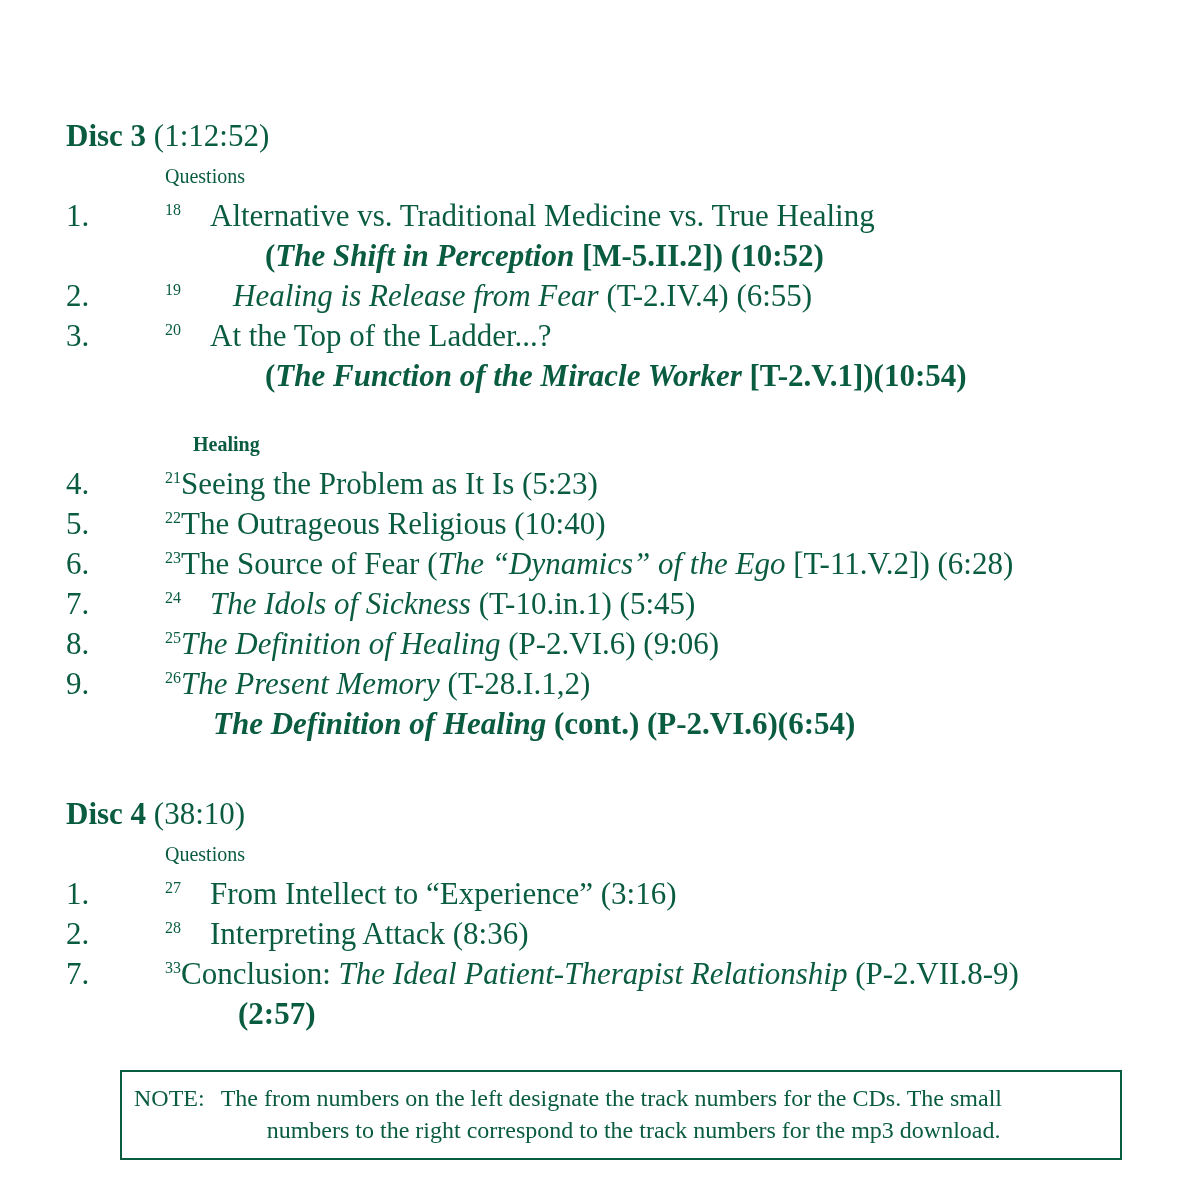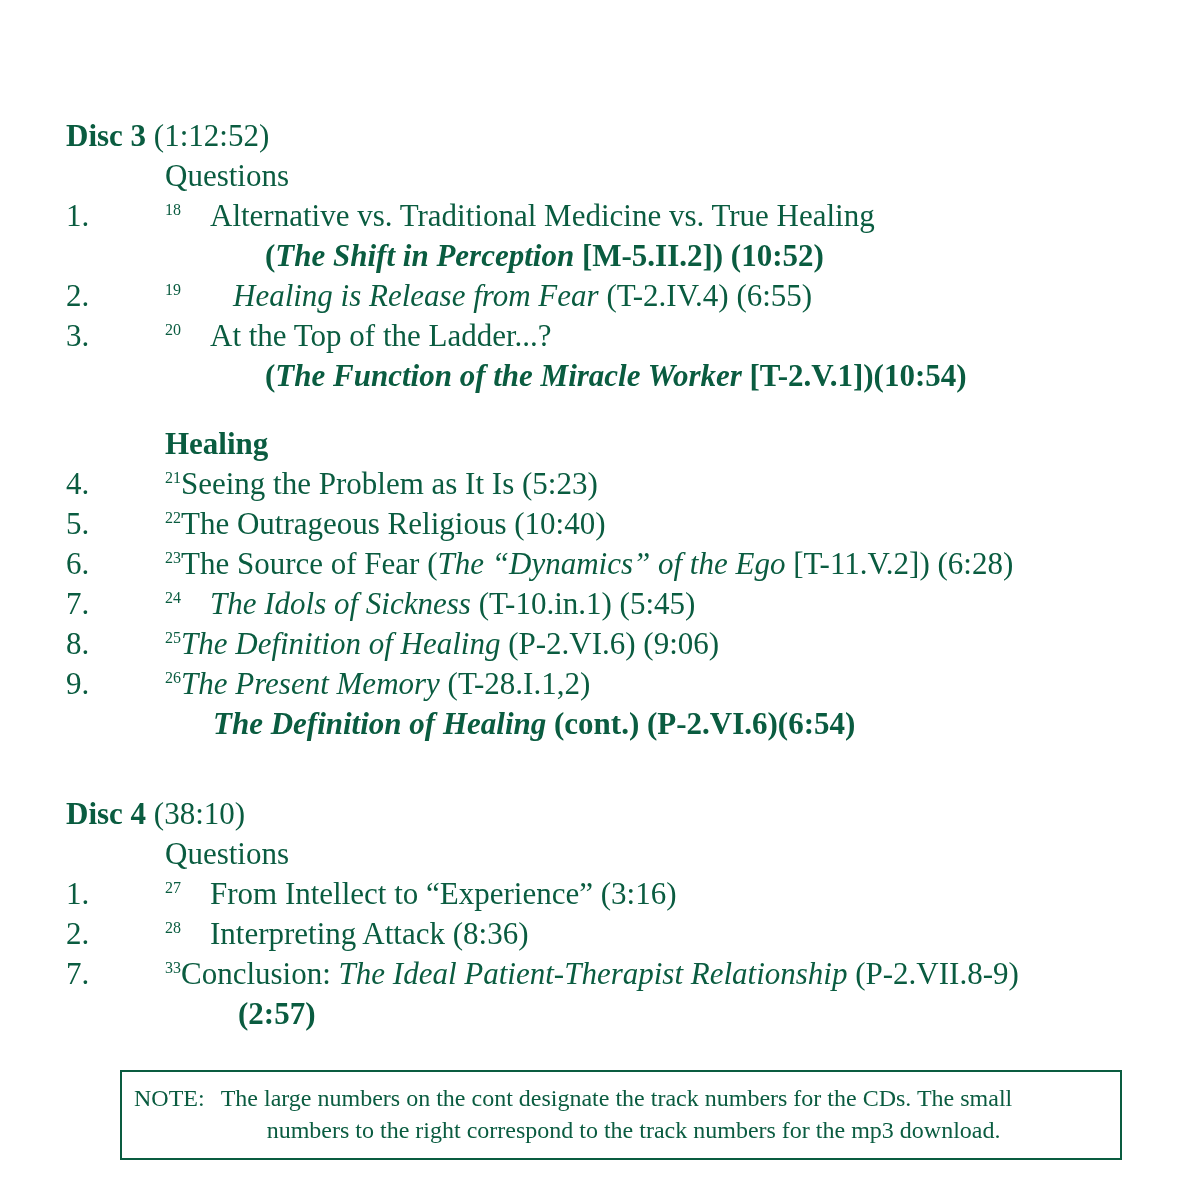--- a/index.html
+++ b/index.html
@@ -37,25 +37,25 @@
   .disc-title-row .disc-label {
     font-weight: bold;
   }
   .disc-title-row .disc-dur {
     font-weight: normal;
   }
 
   .section-row {
     display: block;
     padding-left: 165px;
-    font-size: 31px;
-    line-height: 40px;
-    white-space: nowrap;
-  }
-  .section-row.bold { font-weight: bold; }
+    font-size: 20px;
+    line-height: 40px;
+    white-space: nowrap;
+  }
+  .section-row.bold { font-weight: bold; margin-left: 28px; }
 
   .track-row {
     display: flex;
     align-items: baseline;
     font-size: 31px;
     line-height: 40px;
     white-space: nowrap;
     padding-left: 66px;
   }
   .track-num {
@@ -205,18 +205,18 @@
     <div class="track-row">
       <span class="track-num">7.</span>
       <span class="track-body"><sup class="mp3">33</sup><span>Conclusion: </span><i>The Ideal Patient-Therapist Relationship</i><span> (P-2.VII.8-9)</span></span>
     </div>
     <div class="cont-row i3">(2:57)</div>
   </div>
 
   <div class="note-box">
     <span class="note-label">NOTE:</span>
     <span class="note-text">
-      <span class="l1">The large numbers on the cont designate the track numbers for the CDs. The small</span>
+      <span class="l1">The from numbers on the left designate the track numbers for the CDs. The small</span>
       <span class="l2">numbers to the right correspond to the track numbers for the mp3 download.</span>
     </span>
   </div>
 
 </div>
 
 </body></html>

